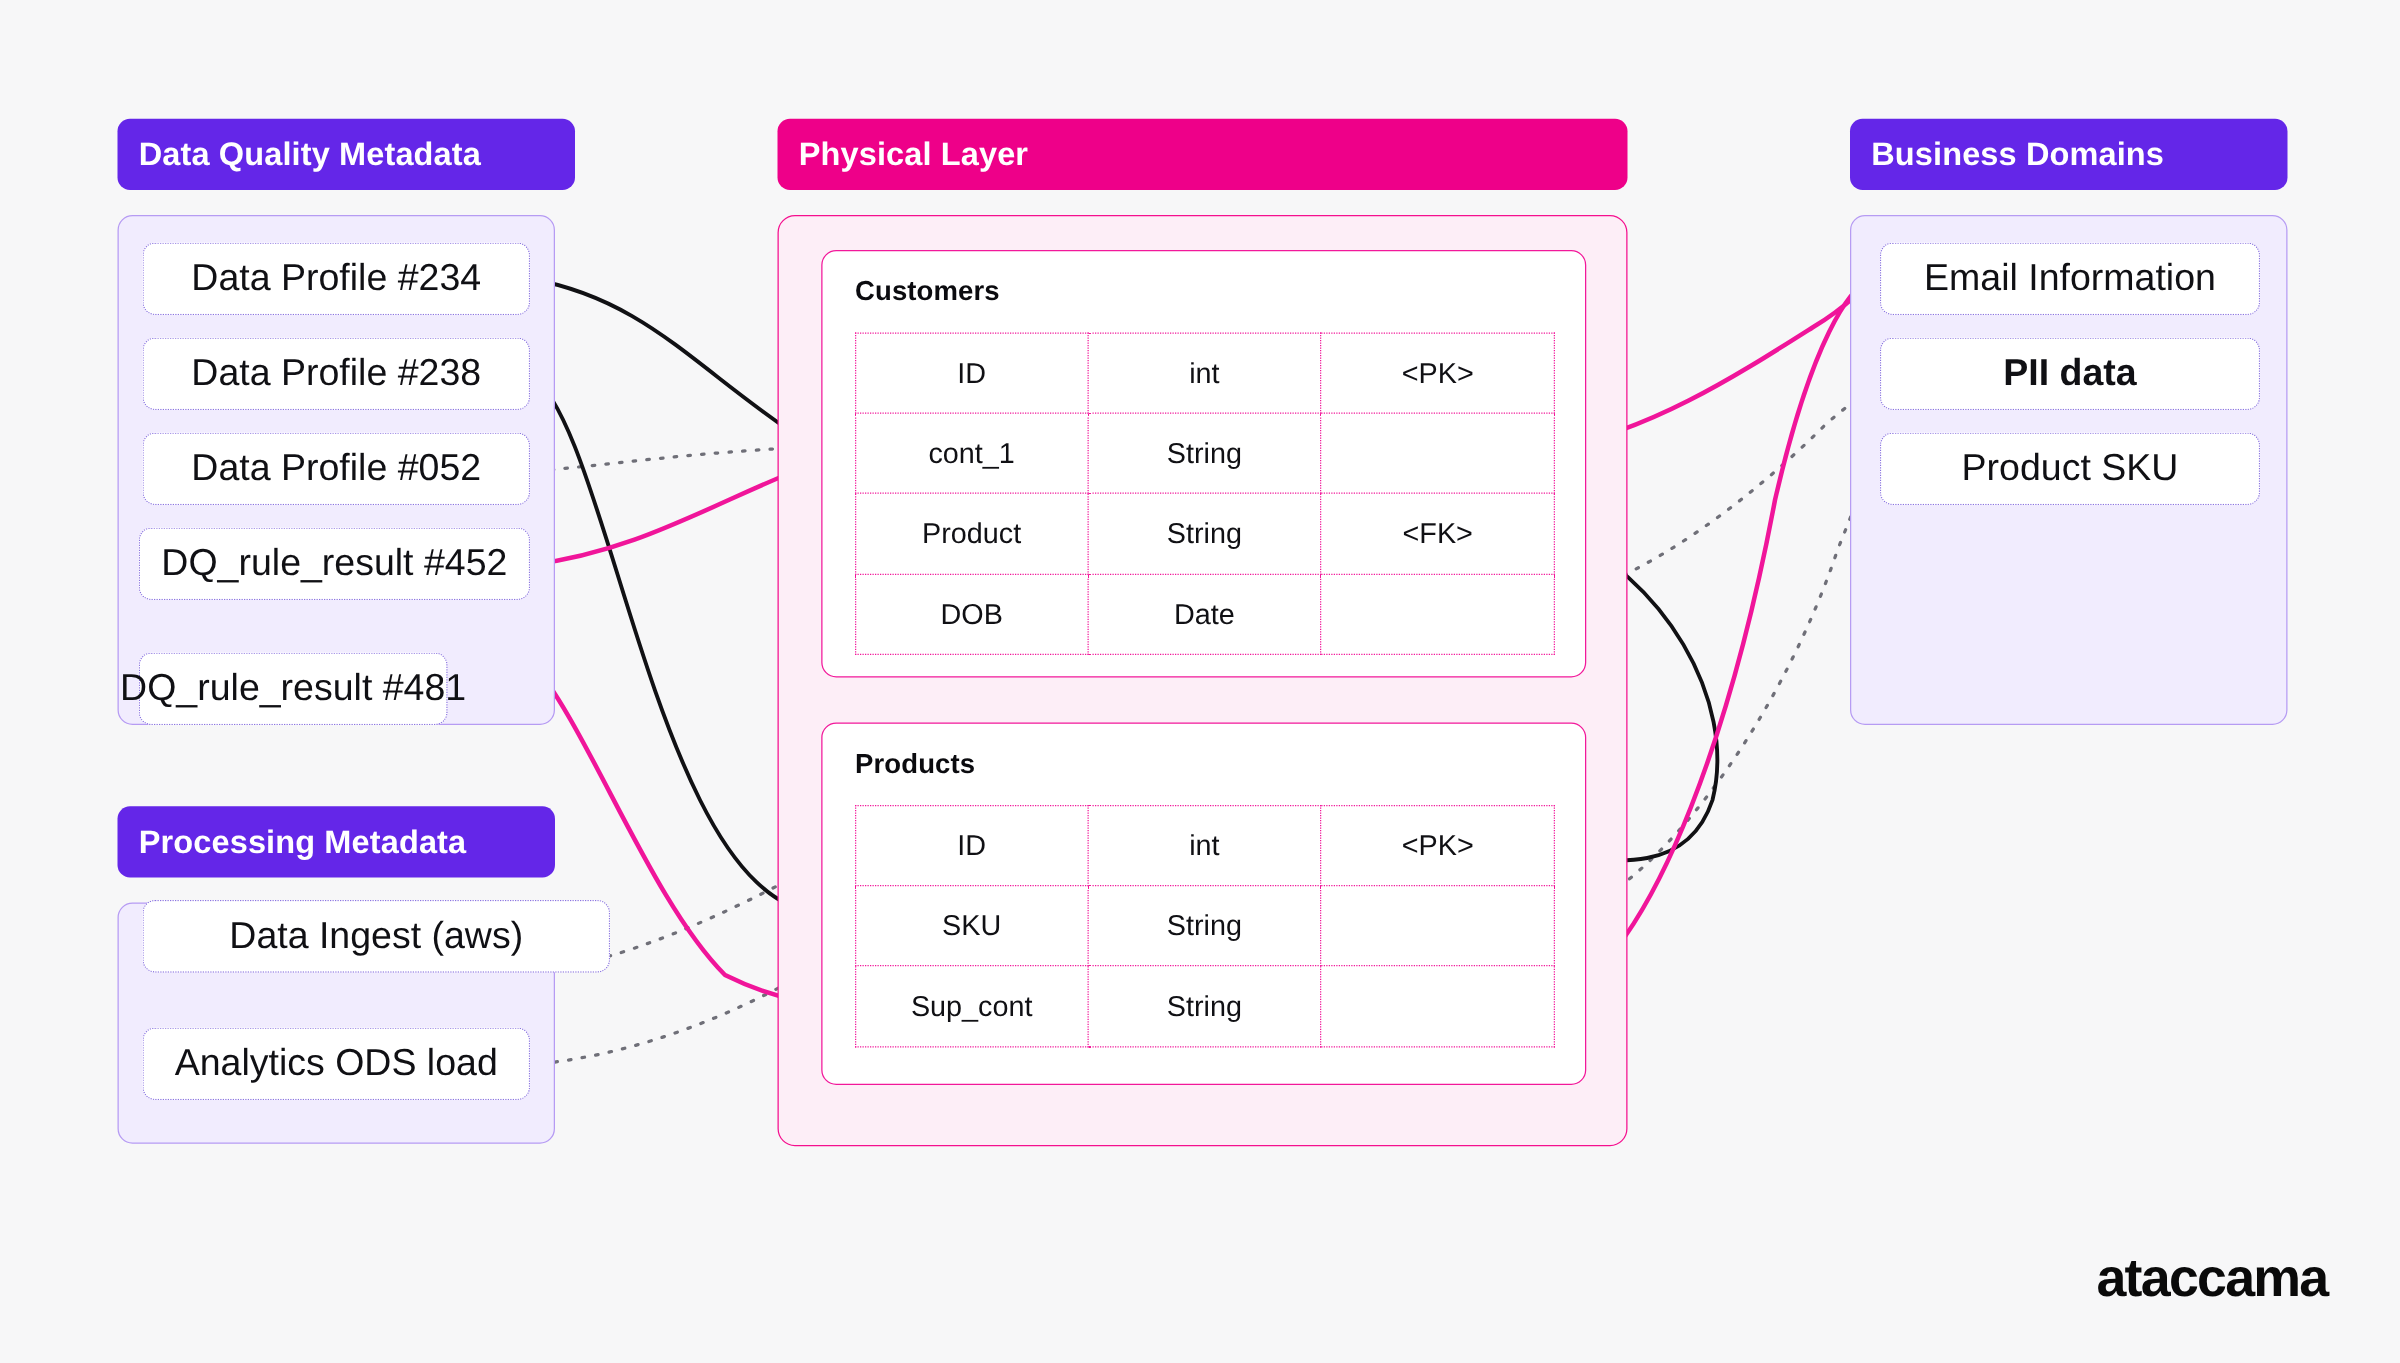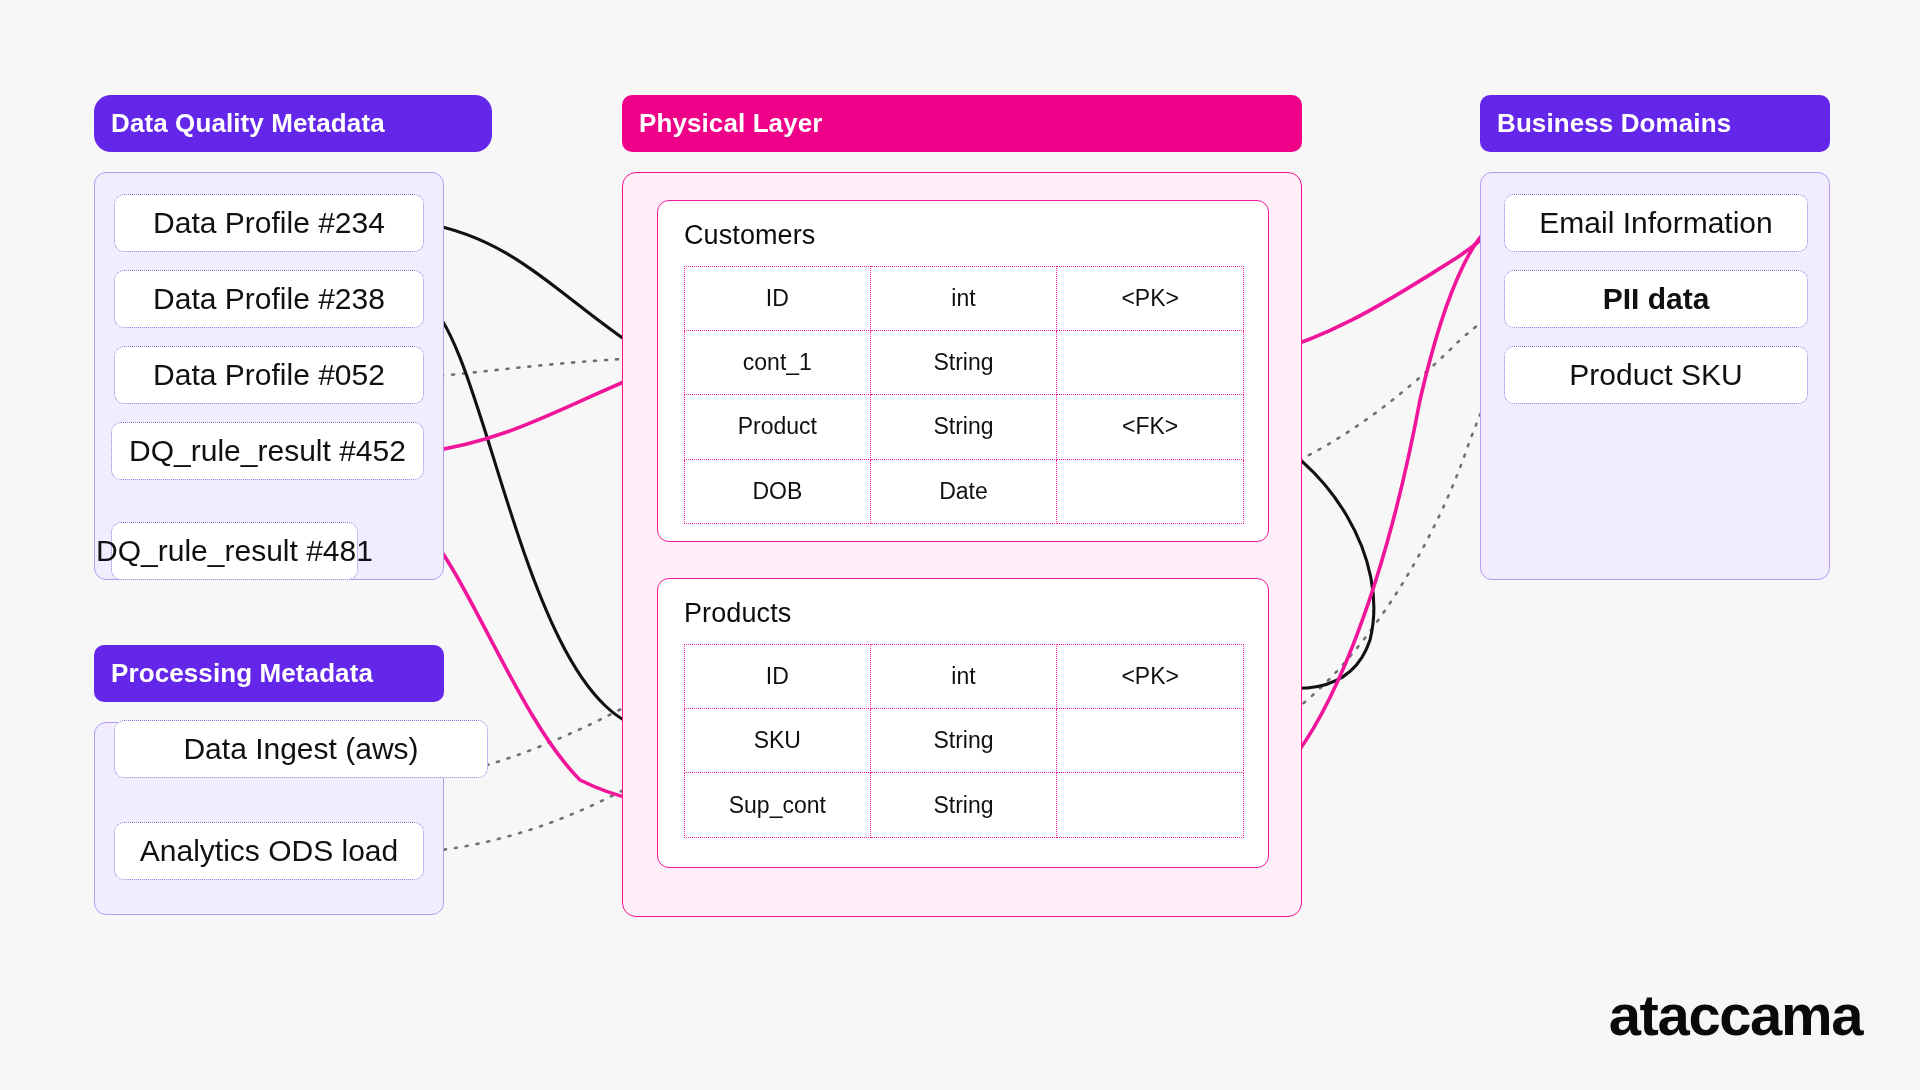--- a/index.html
+++ b/index.html
@@ -69,22 +69,22 @@
   }
   .table-card {
     position: absolute;
     background: #ffffff;
     border: 1.6px solid #f2189a;
     border-radius: 12px;
     box-sizing: border-box;
   }
   .table-title {
     position: absolute;
-    font-size: 27px;
-    font-weight: normal;
+    font-size: 22px;
+    font-weight: bold;
     color: #0b0b0f;
     letter-spacing: 0.1px;
     text-align: right;
   }
   .grid {
     position: absolute;
     box-sizing: border-box;
     display: grid;
   }
   .cell {
@@ -99,21 +99,21 @@
     white-space: nowrap;
   }
   .cell.first-row { border-top: 1.6px dotted #f2189a; }
   .cell.first-col { border-left: 1.6px dotted #f2189a; }
 
   
   #logo {
     position: absolute;
     right: 58px;
     bottom: 42px;
-    font-size: 58px;
+    font-size: 43px;
     font-weight: bold;
     letter-spacing: -1.4px;
     color: #0a0a0a;
   }
 
   svg#wires {
     position: absolute;
     left: 0; top: 0;
     width: 1920px;
     height: 1090px;
@@ -167,21 +167,21 @@
     <circle class="n-black" cx="652" cy="731" r="11"></circle>
     <circle class="n-gray" cx="1243" cy="738" r="9"></circle>
     <circle class="n-pink" cx="684" cy="805" r="11"></circle>
     <circle class="n-pink" cx="1243" cy="803" r="11"></circle>
 
     <circle class="n-pink" cx="1497" cy="223" r="11"></circle>
     <circle class="n-gray" cx="1493" cy="299" r="9"></circle>
     <circle class="n-gray" cx="1493" cy="375" r="9"></circle>
   </svg>
 
-  <div class="panel-header" style="left:94px; top:95px; width:398px; height:57px; background:#6426E8;border-radius:17px;">
+  <div class="panel-header" style="left:94px; top:95px; width:366px; height:57px; background:#6426E8;">
     <span>Data Quality Metadata</span>
   </div>
   <div class="panel-body meta-body" style="left:94px; top:172px; width:350px; height:408px;"></div>
 
   <div class="chip" style="left:114px; top:194px; width:310px; height:58px;">
     <span>Data Profile #234</span>
   </div>
   <div class="chip" style="left:114px; top:270px; width:310px; height:58px;">
     <span>Data Profile #238</span>
   </div>

